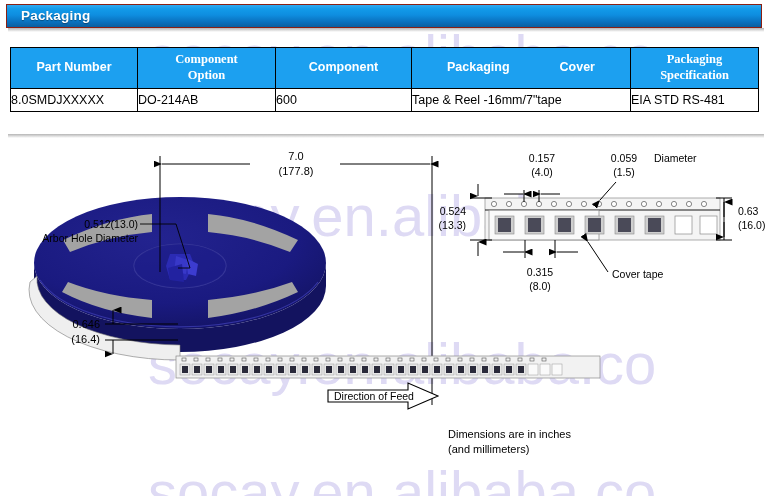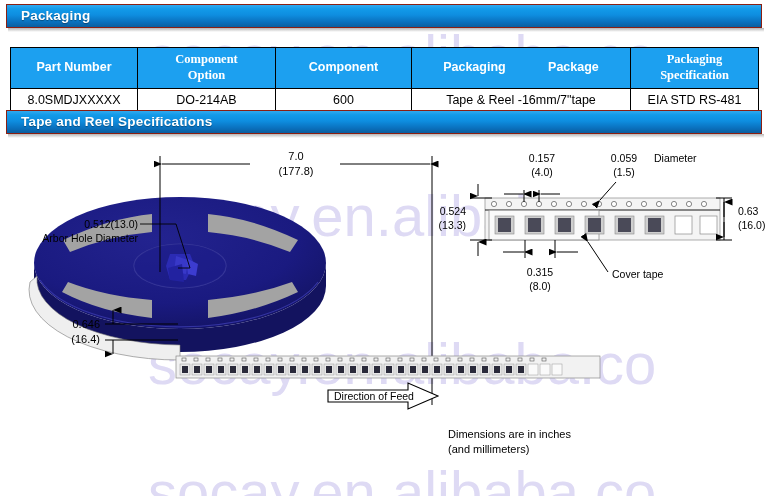--- a/index.html
+++ b/index.html
@@ -80,21 +80,21 @@
     line-height:1.25;
   }
   .tbl td{
     background:#ffffff;
     color:#000000;
     font-size:12.5px;
     font-weight:normal;
     border:1px solid #000;
     padding:0;
     height:22px;
-    text-align:center;
+    text-align:left;
     vertical-align:middle;
   }
   .th-two span{display:block;font-family:Liberation Serif, serif;}
   .th-split{display:flex;justify-content:space-around;align-items:center;padding:0 10px;}
 
   
   .draw{position:absolute;left:0;top:140px;width:684px;height:356px;z-index:8;}
   svg.dwg{position:absolute;left:0;top:0;width:768px;height:356px;}
 
   .dim-txt{
@@ -144,44 +144,41 @@
         <th class="th-two">
           <span>Component</span>
           <span>Option</span>
         </th>
         <th>
           <span>Component</span>
         </th>
         <th>
           <div class="th-split">
             <span>Packaging</span>
-            <span>Package</span>
+            <span>Cover</span>
           </div>
         </th>
         <th class="th-two">
           <span>Packaging</span>
           <span>Specification</span>
         </th>
       </tr>
     </thead>
     <tbody>
       <tr>
         <td>8.0SMDJXXXXX</td>
         <td>DO-214AB</td>
         <td>600</td>
         <td>Tape &amp; Reel -16mm/7"tape</td>
         <td>EIA STD RS-481</td>
       </tr>
     </tbody>
   </table>
 
   <div class="bar-shadow s2"></div>
-  <div class="sec-bar b2">
-    <div class="cap">Tape and Reel Specifications</div>
-  </div>
 
   <div class="draw">
     <svg class="dwg" viewBox="0 0 768 356">
 
       <defs>
         <marker id="arrL" markerWidth="9" markerHeight="7" refX="8.5" refY="3.5" orient="auto">
           <polygon points="8.5,3.5 0,0 0,7" fill="#000"></polygon>
         </marker>
         <marker id="arrR" markerWidth="9" markerHeight="7" refX="0.5" refY="3.5" orient="auto">
           <polygon points="0.5,3.5 9,0 9,7" fill="#000"></polygon>

